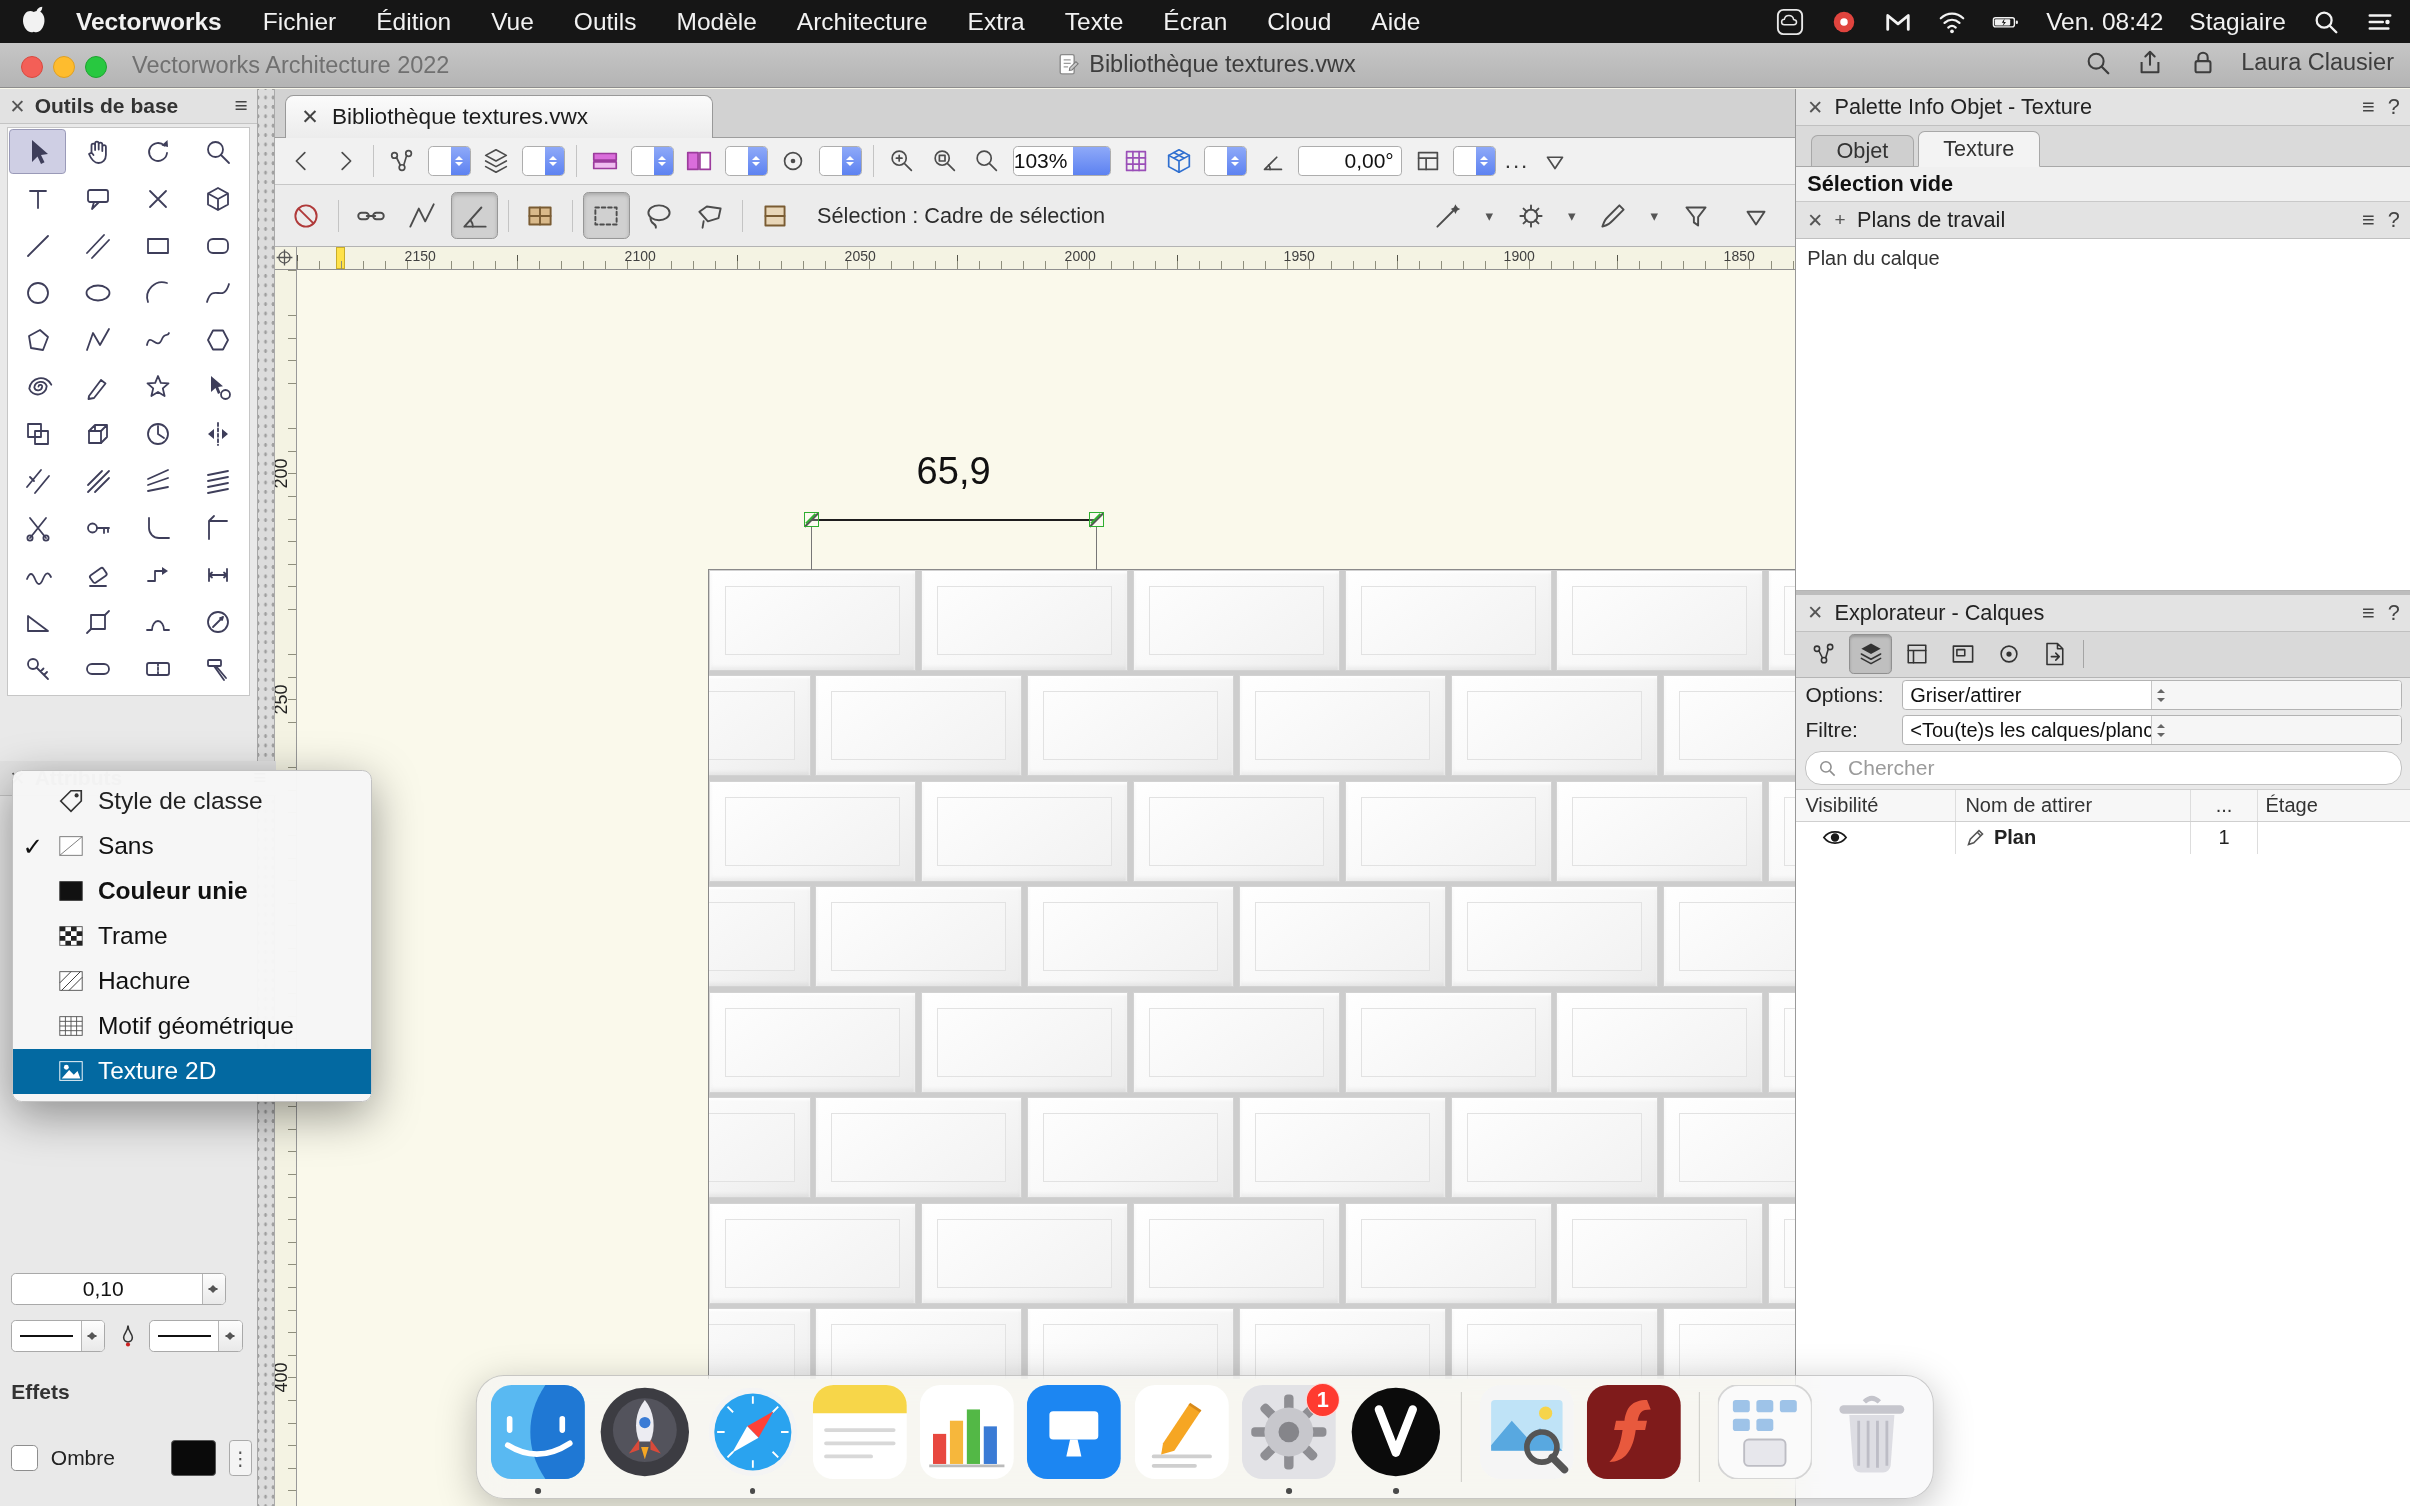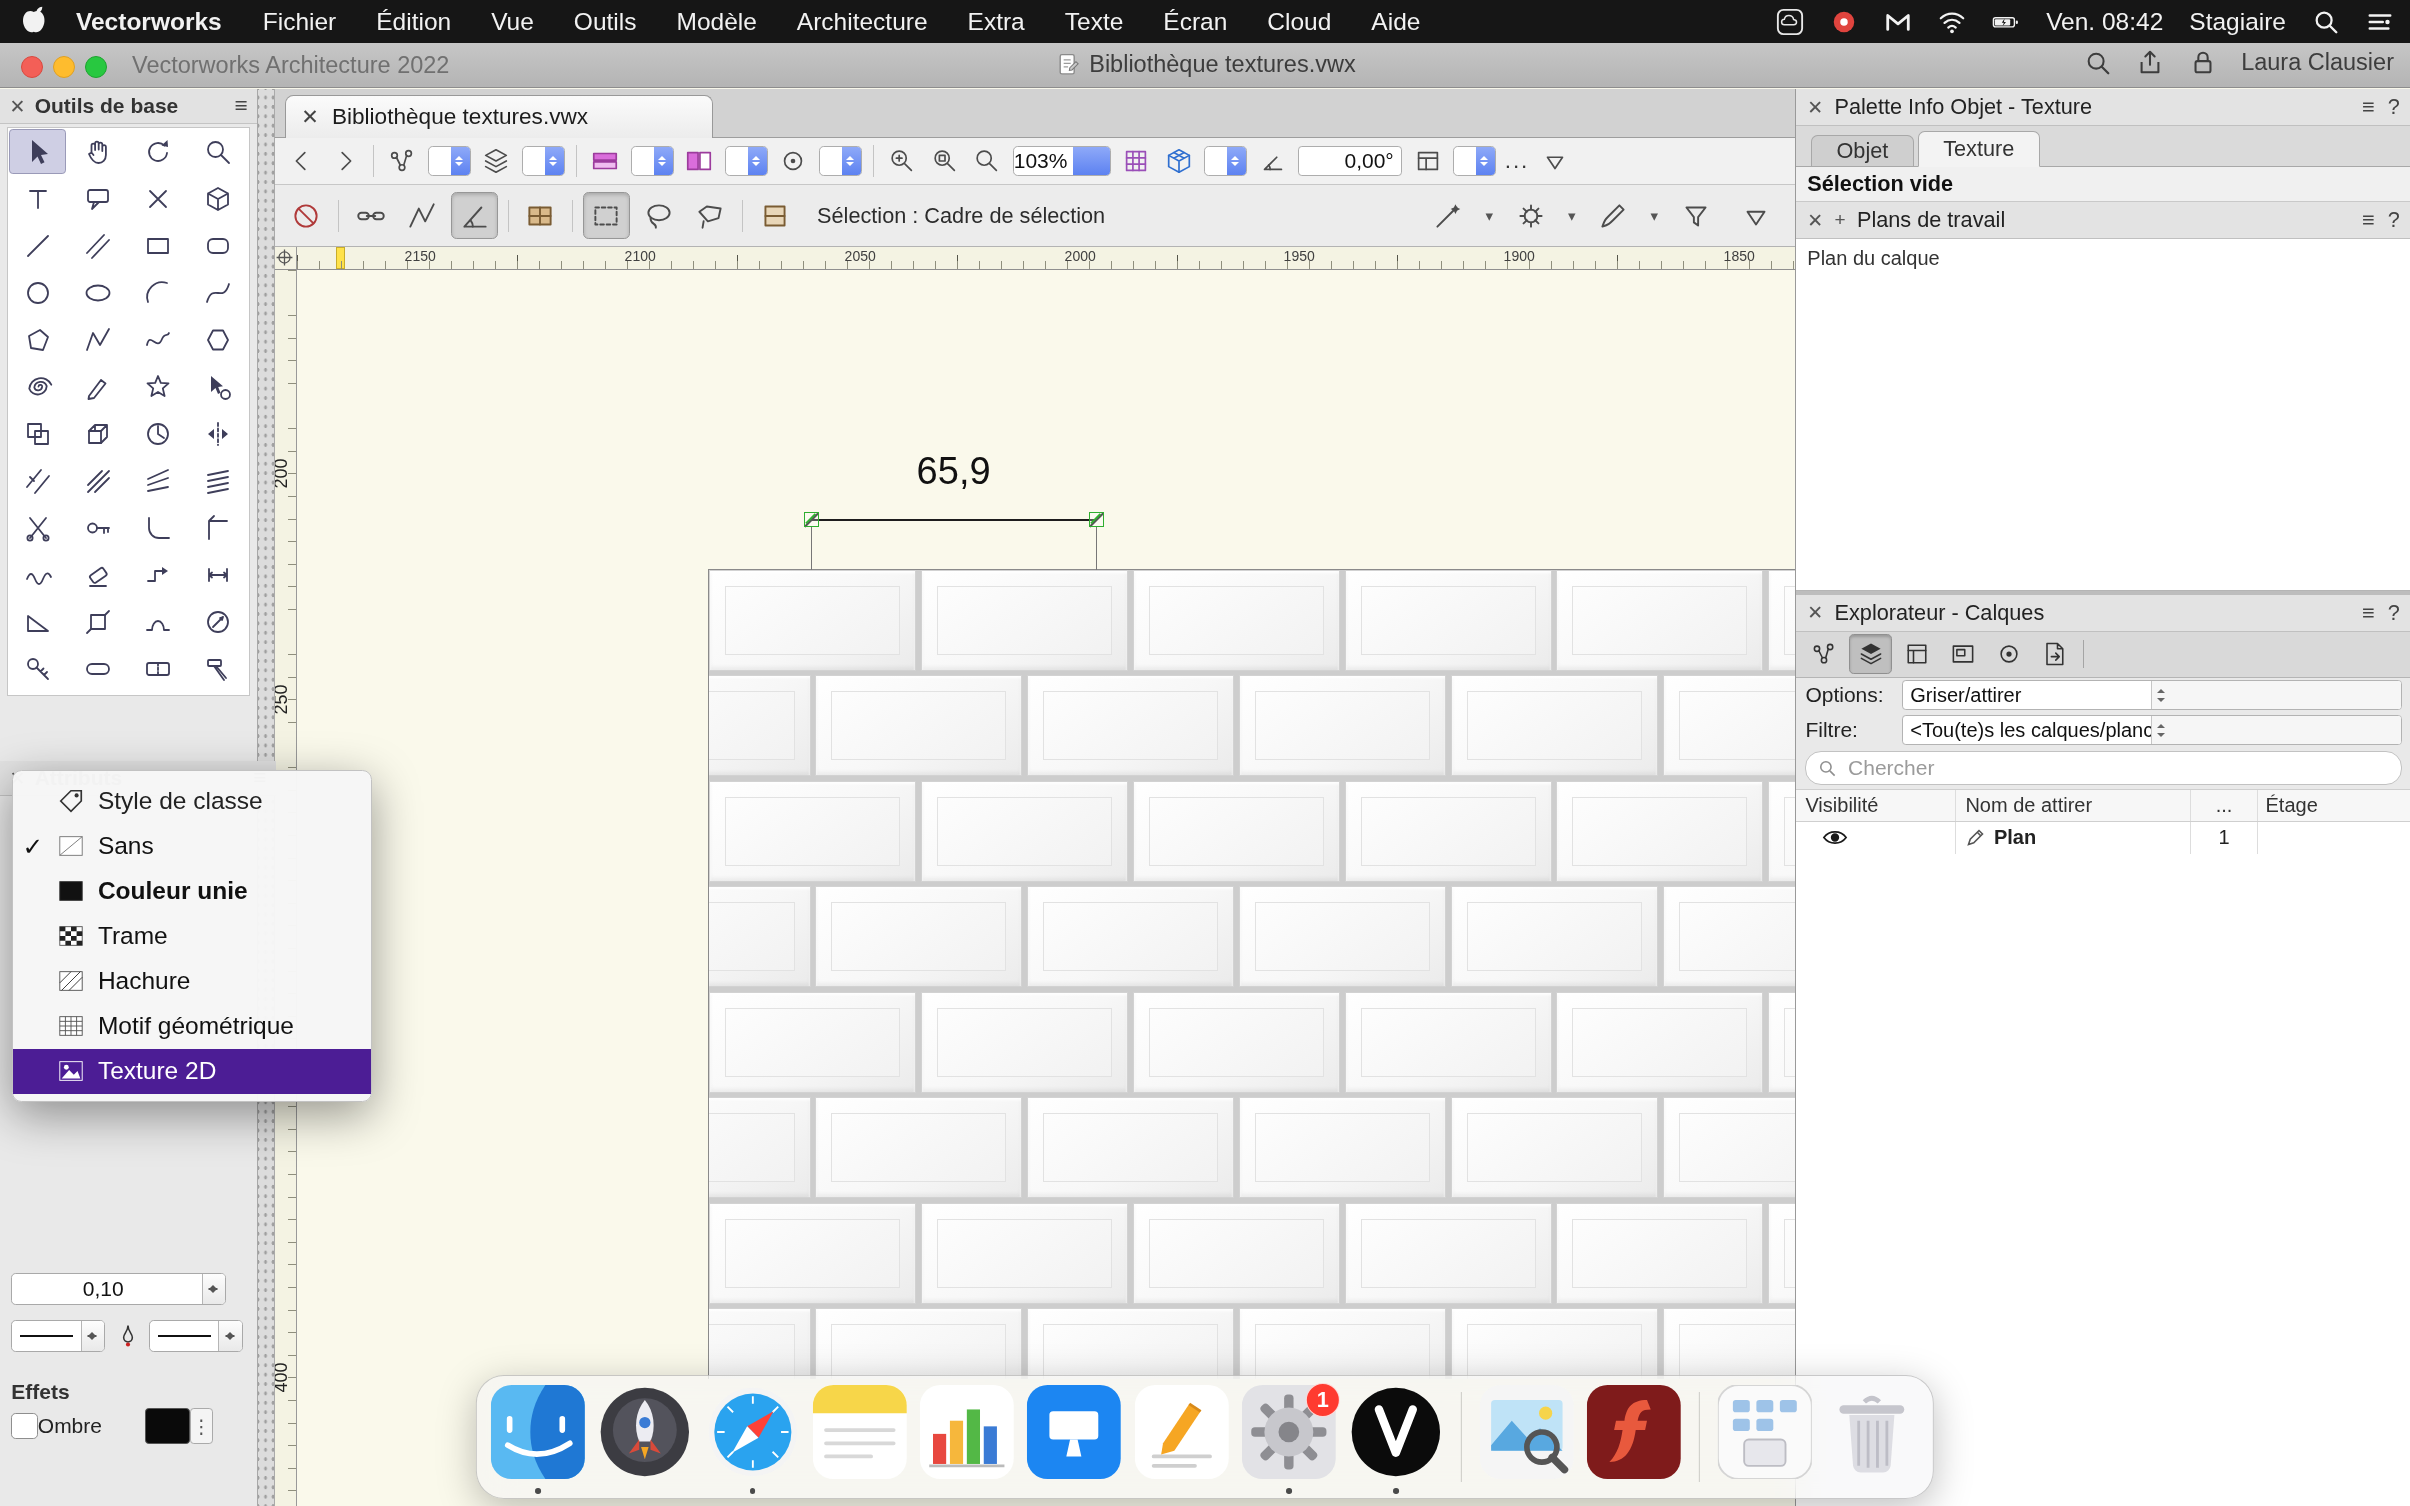--- a/index.html
+++ b/index.html
@@ -53,21 +53,21 @@
   .swatch{width:43px;height:34px;background:#0a0a0a;border:0.9px solid #555;border-radius:3.8px}
   .kebab{width:21px;height:34px;border:0.9px solid #aaa;border-radius:3.8px;background:#f4f4f4;display:flex;align-items:center;justify-content:center;color:#555;font-size:19px}
   
   #ctx-menu{position:absolute;left:12.2px;top:770px;width:358px;background:rgba(246,246,246,0.98);
     border:0.9px solid #c2c2c2;border-radius:9.4px;box-shadow:0 13px 47px rgba(0,0,0,.4);padding:7.5px 0;z-index:60}
   .cm-row{display:flex;align-items:center;height:45px;padding:0 13px 0 9.4px}
   .cm-check{width:32px;font-size:24.5px;color:#111}
   .mi-icon{width:32px;height:28px;display:flex;align-items:center;justify-content:center}
   .mi-icon svg{width:28px;height:28px}
   .cm-label{margin-left:11.3px;font-size:24.5px;color:#111;white-space:nowrap}
-  .cm-row.sel{background:#4c1d95}
+  .cm-row.sel{background:#0369a1}
   .cm-row.sel .cm-label{color:#fff}
   .cm-row.sel{color:#fff}
   .cm-header .cm-label{color:#222}
   
   #palette-strip{position:absolute;left:258px;top:89px;width:16px;height:1418px;background:#dcdcdc;border-right:0.9px solid #aaa;
     background-image:radial-gradient(#9f9f9f 1.4px,transparent 1.5px);background-size:7.5px 9.4px;background-position:3.8px 3.8px;z-index:5}
   
   #doc{position:absolute;left:274px;top:89px;width:1521px;height:1418px;background:#ececec;z-index:1}
   #doc-tabs{position:absolute;left:0;top:0;width:100%;height:49px;background:#d2d2d2;border-bottom:0.9px solid #9e9e9e;box-sizing:border-box}
   #doc-tab{position:absolute;left:11.3px;top:5.6px;height:43px;width:428px;background:linear-gradient(#fbfbfb,#ececec);
@@ -573,21 +573,21 @@
       <svg viewBox="0 0 30 30" width="26" height="26">
           <path d="M15 4c0 7-5 9-5 14a5 5 0 0 0 10 0c0-5-5-7-5-14z" fill="none" stroke="#333" stroke-width="1.8"></path>
           <circle cx="15" cy="26" r="2.4" fill="#cc2222"></circle>
         </svg>
     </span>
     <div class="popup" style="position:absolute;left:149px;top:158px;width:94px">
       <span class="line-sample"></span>
       <span class="pop-cap"></span>
     </div>
     <div id="effects-label">Effets</div>
-    <div style="position:absolute;left:11.3px;top:246px;display:flex;align-items:center;">
+    <div style="position:absolute;left:11.3px;top:278px;display:flex;align-items:center;gap:13px">
       <span class="checkbox"></span>
       <span>Ombre</span>
       <span class="swatch" style="margin-left:43px"></span>
       <span class="kebab">⋮</span>
     </div>
   </div>
 </div>
 
 <div id="palette-strip"></div>
 

